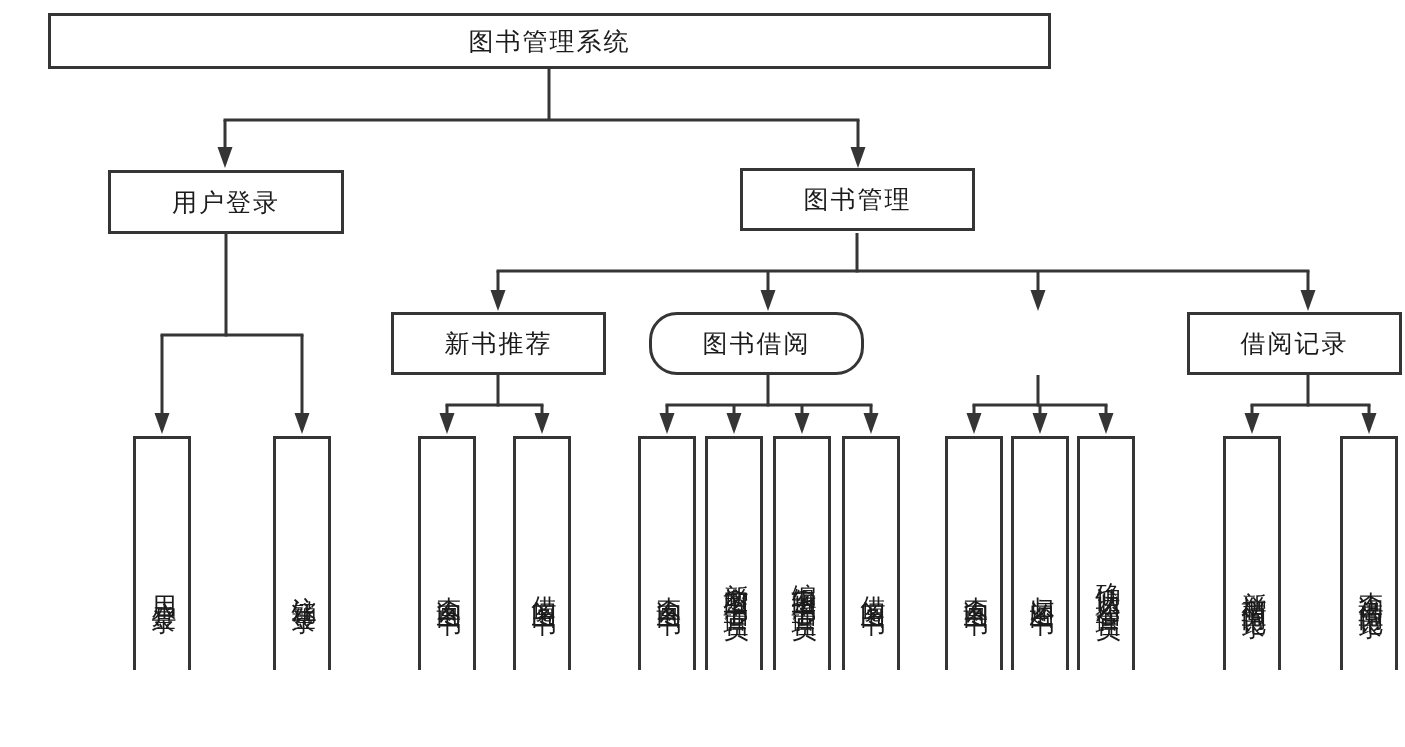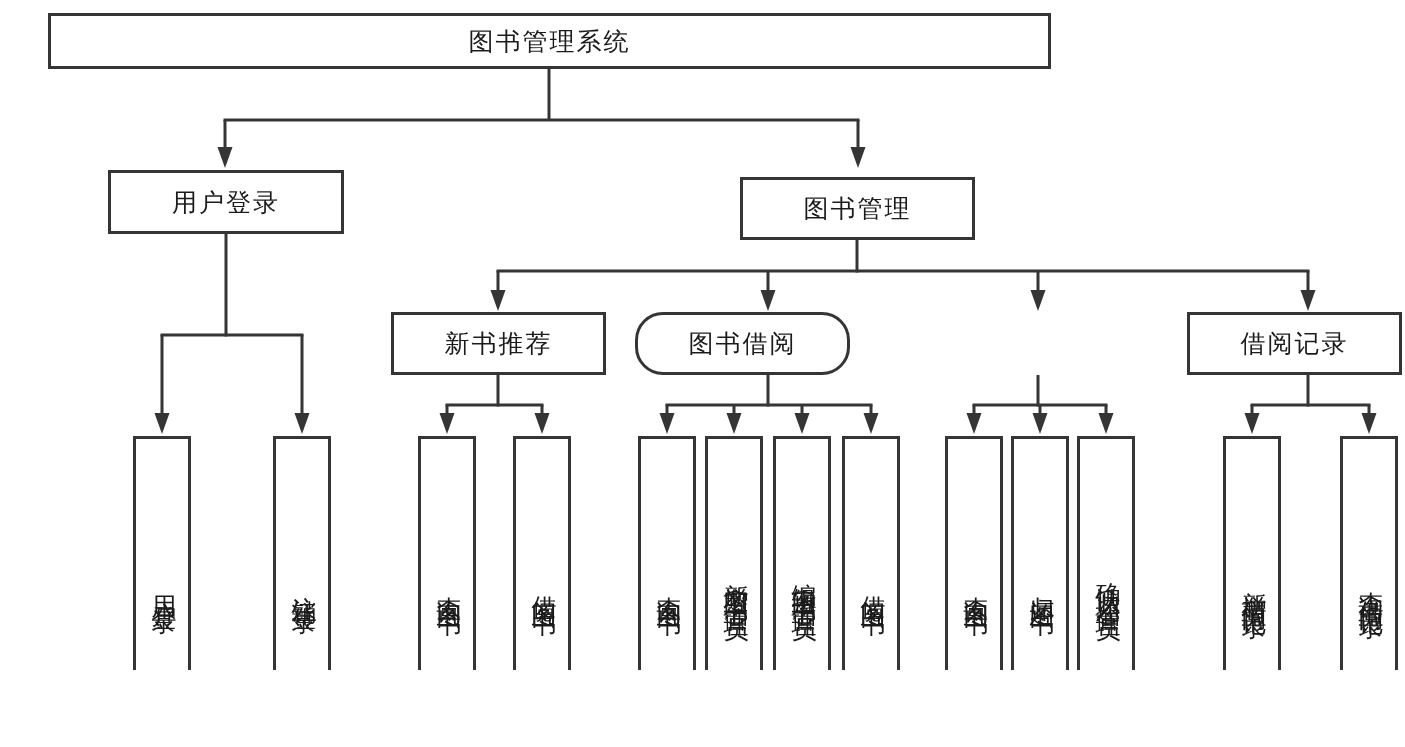--- a/index.html
+++ b/index.html
@@ -42,24 +42,24 @@
     writing-mode:vertical-rl;
     text-orientation:mixed;
     font-size:25px;
     letter-spacing:5px;
     line-height:1;
     white-space:nowrap;
   }
   
   .n-root          {left:20px;  top:13px;  width:1003px; height:56px;}
   .n-user-login    {left:80px;  top:170px; width:236px;  height:64px;}
-  .n-book-mgmt     {left:712px; top:177px; width:235px;  height:63px;}
+  .n-book-mgmt     {left:712px; top:168px; width:235px;  height:63px;}
   .lvl3            {top:312px;  height:63px; width:215px;}
   .n-new-book-rec  {left:363px;}
-  .n-book-borrow   {left:607px;border-radius:28px;}
+  .n-book-borrow   {left:621px;border-radius:28px;}
   .n-current-borrow{left:903px;}
   .n-borrow-records{left:1159px;}
   .leaf            {top:436px; height:299px; width:58px;}
   .x105{left:105px}.x245{left:245px}.x390{left:390px}.x485{left:485px}
   .x610{left:610px}.x677{left:677px}.x745{left:745px}.x814{left:814px}
   .x917{left:917px}.x983{left:983px}.x1049{left:1049px}
   .x1195{left:1195px}.x1312{left:1312px}
   .watermark{
     position:absolute;
     top:710px;

